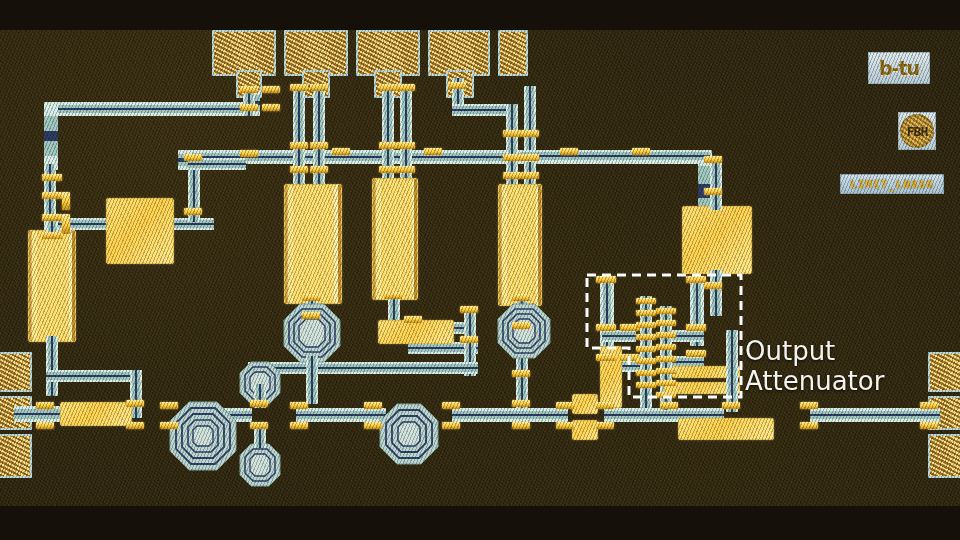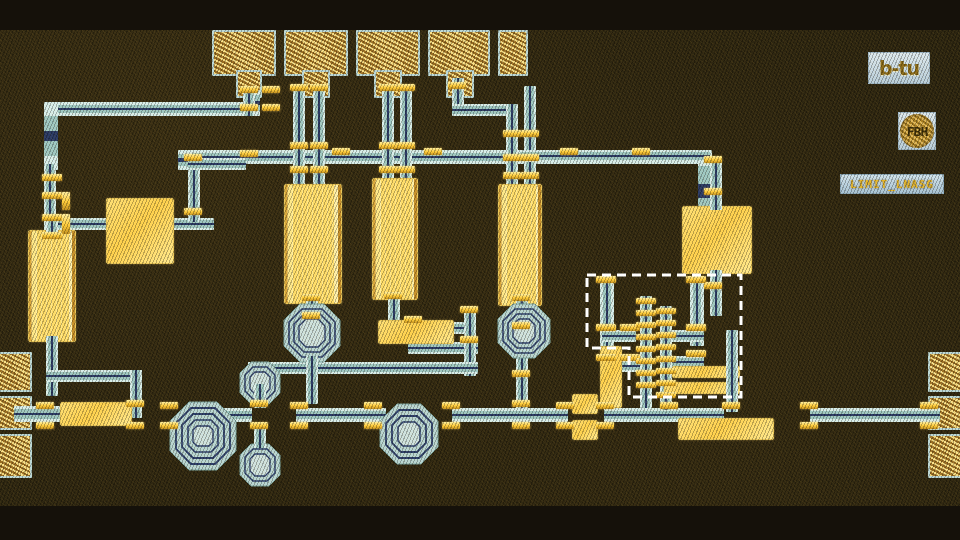--- a/index.html
+++ b/index.html
@@ -388,14 +388,16 @@
     <div id="die-label" style="left:840px;top:144px;width:104px;height:20px;">LIMIT_LNASG</div>
 
   </div>
 
   <div id="callout-box" style="left:584px;top:272px;width:160px;height:128px;">
     <svg width="160" height="128" viewBox="0 0 160 128">
       <path d="M3,3 L157,3 L157,125 L45,125 L45,76 L3,76 Z" fill="none" stroke="#ffffff" stroke-width="3" stroke-dasharray="9 6" stroke-linejoin="miter"></path>
     </svg>
   </div>
 
+  <div id="callout-text" style="left:745px;top:336px;">Output
+Attenuator</div>
 
 </div>
 
 </body></html>

